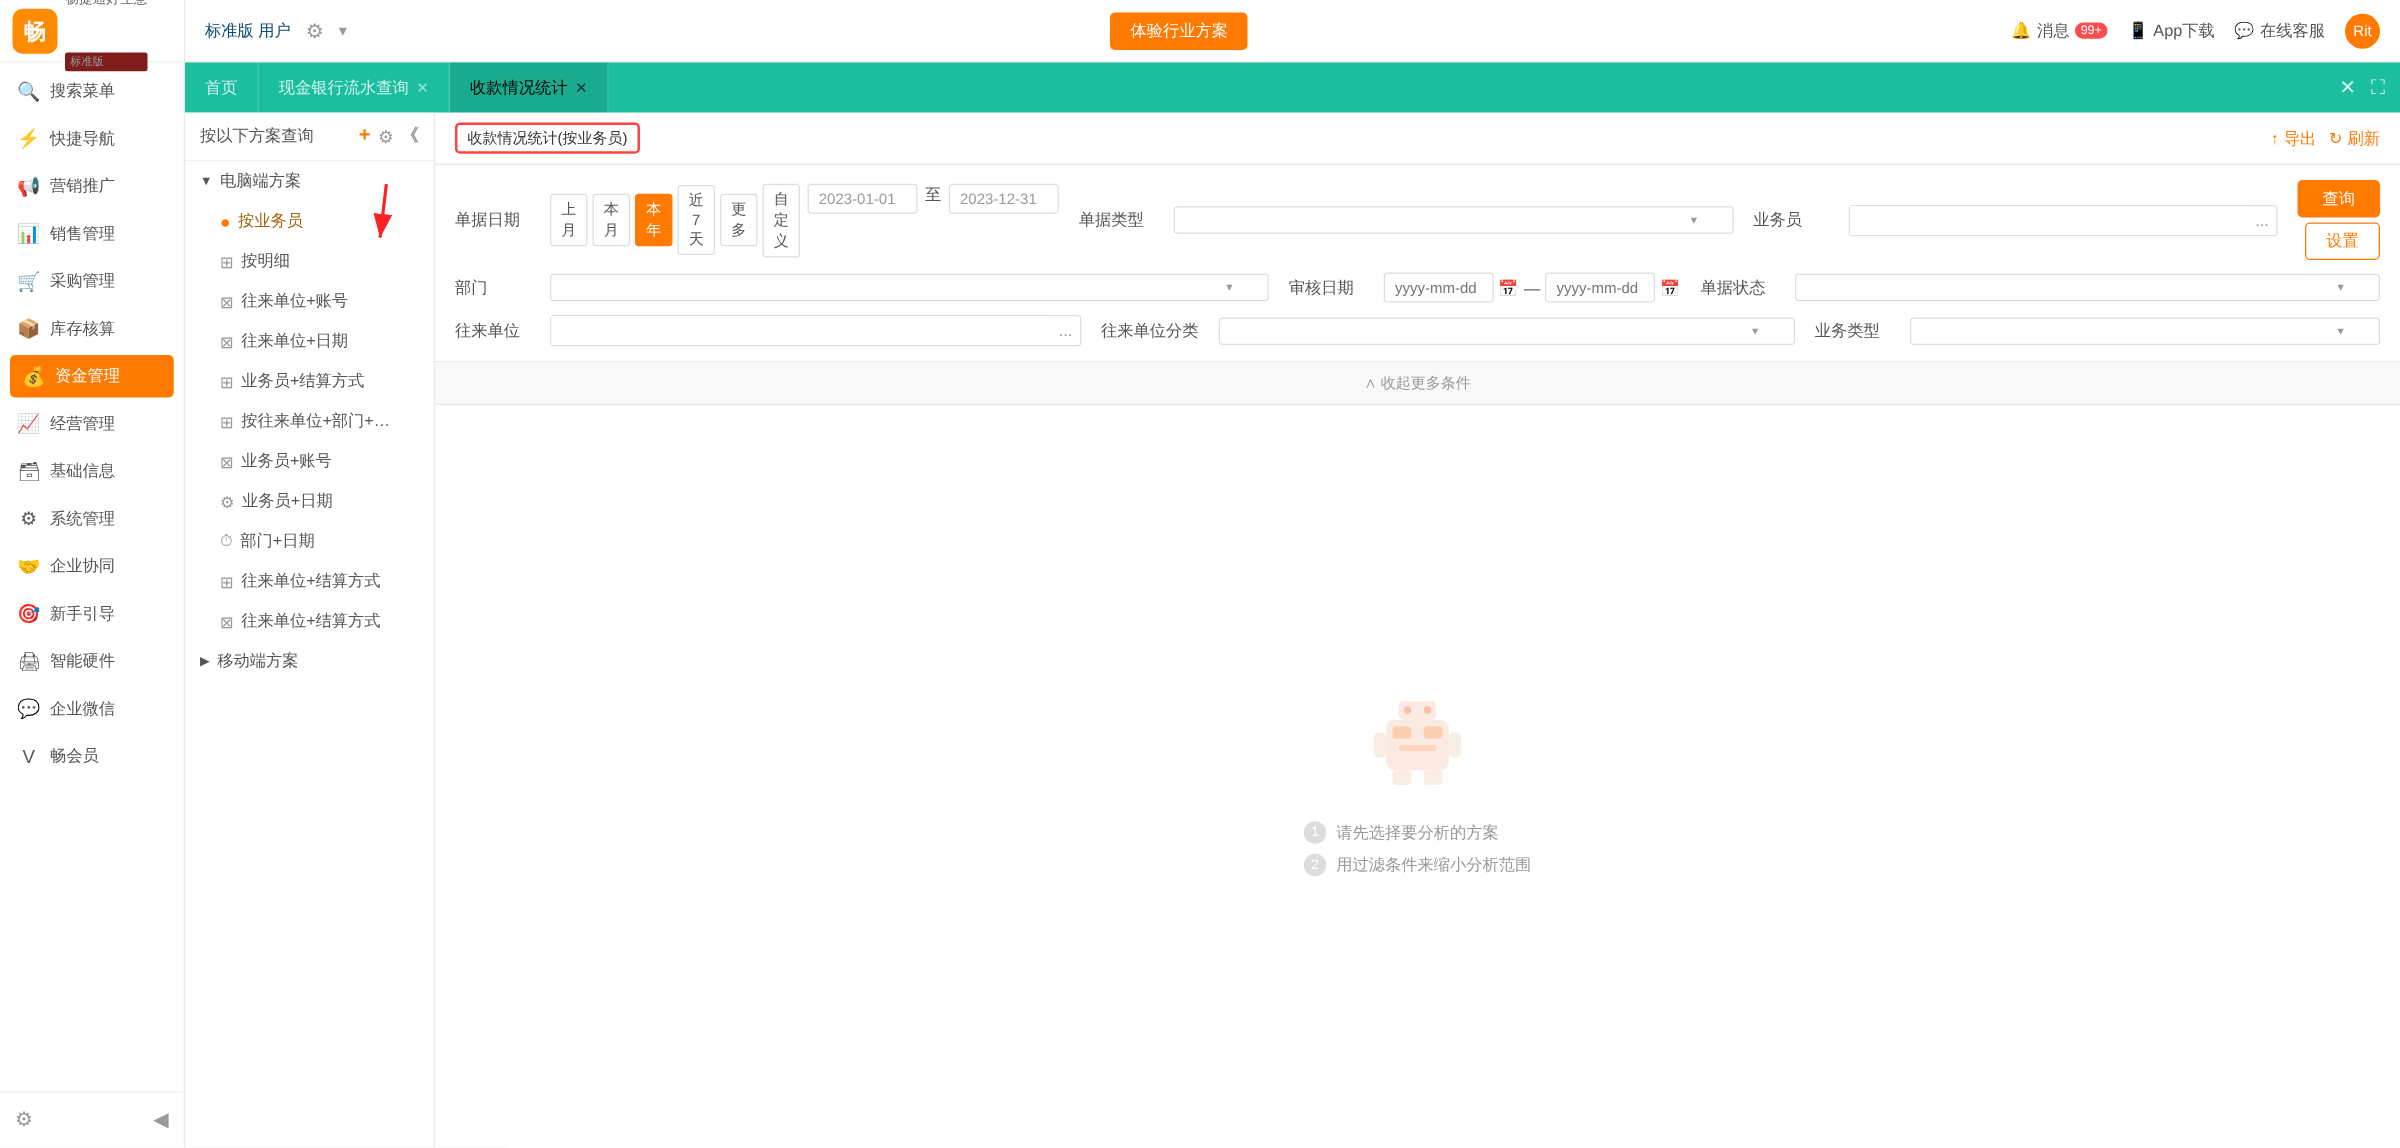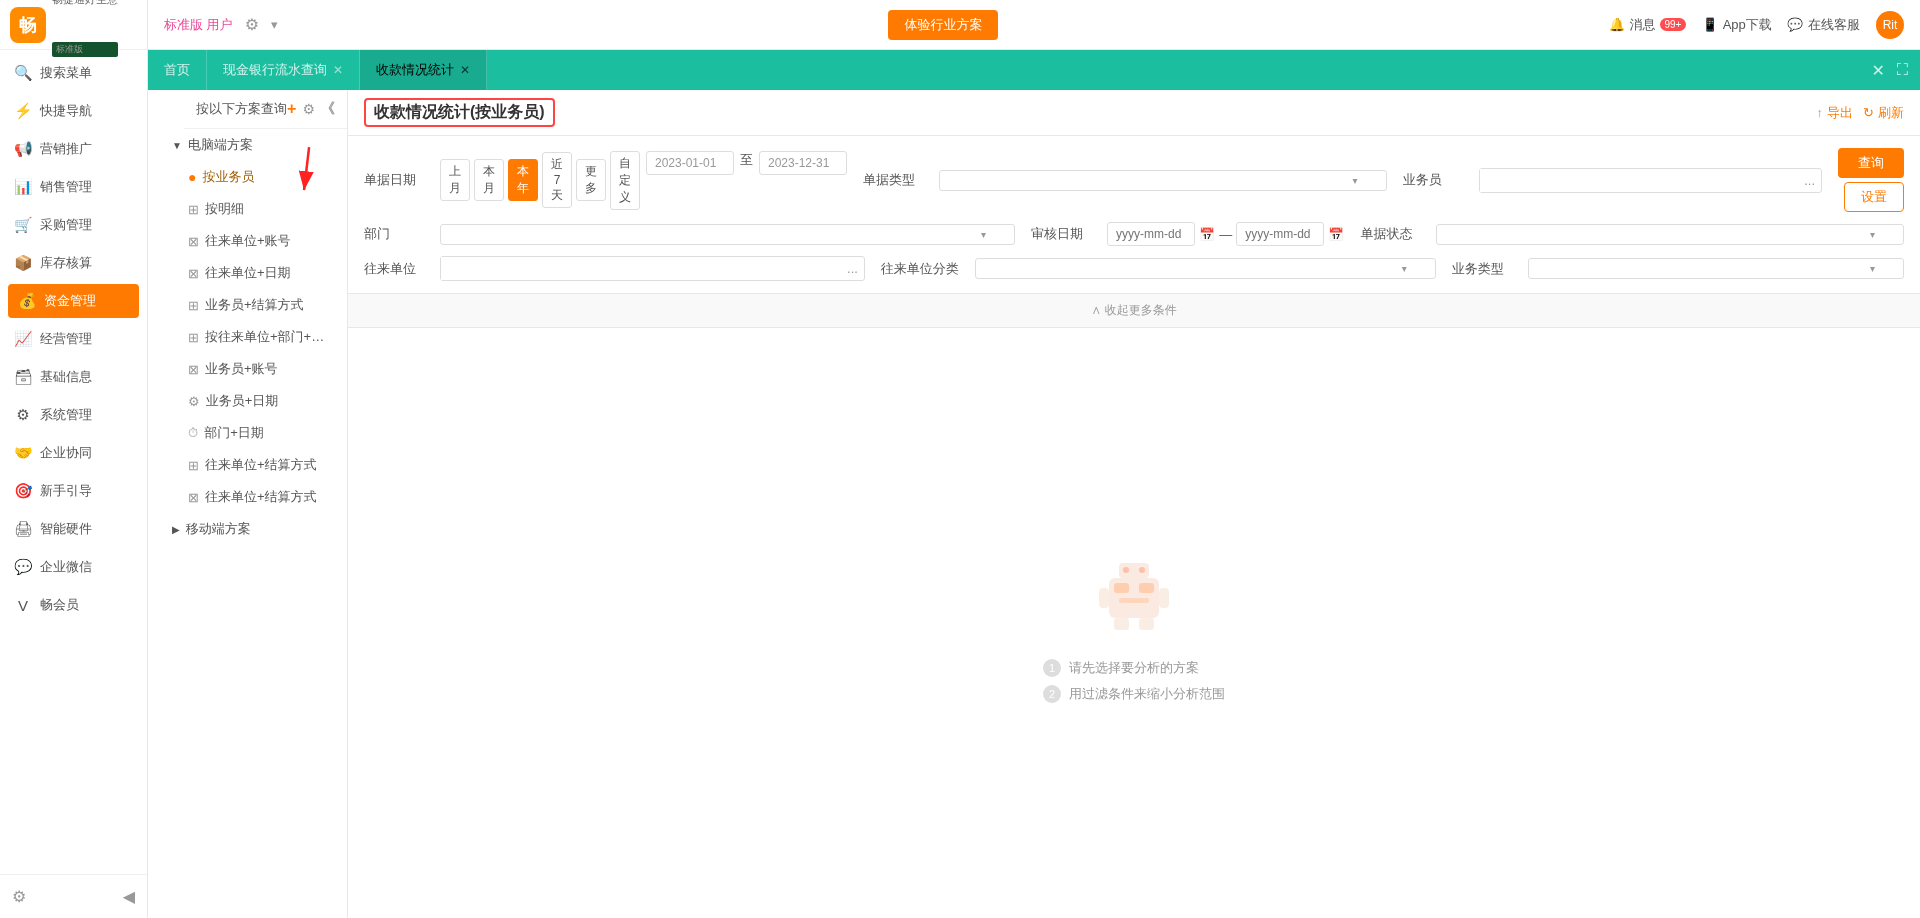--- a/index.html
+++ b/index.html
@@ -30,21 +30,21 @@
       border-radius: 8px;
       display: flex;
       align-items: center;
       justify-content: center;
       color: white;
       font-size: 18px;
       font-weight: bold;
       margin-right: 6px;
     }
     .logo-text { font-size: 11px; color: #666; line-height: 1.4; }
-    .logo-badge { font-size: 9px; color: #999; background: #14532d; padding: 1px 4px; border-radius: 2px; margin-top: 35px; }
+    .logo-badge { font-size: 9px; color: #999; background: #7f1d1d; padding: 1px 4px; border-radius: 2px; margin-top: 35px; }
 
     .sidebar-nav { flex: 1; overflow-y: auto; padding: 4px 0; }
     .sidebar-item {
       display: flex;
       align-items: center;
       padding: 10px 14px;
       cursor: pointer;
       color: #555;
       font-size: 13px;
       transition: background 0.2s;
@@ -73,21 +73,21 @@
     .top-header {
       height: 50px;
       background: #fff;
       border-bottom: 1px solid #e8e8e8;
       display: flex;
       align-items: center;
       padding: 0 16px;
       justify-content: space-between;
     }
     .top-header-left { display: flex; align-items: center; gap: 12px; }
-    .breadcrumb-text { color: #ec4899; font-size: 13px; }
+    .breadcrumb-text { color: #0c4a6e; font-size: 13px; }
     .settings-icon { color: #999; cursor: pointer; font-size: 16px; }
     .trial-btn {
       background: #ff7a00;
       color: #fff;
       border: none;
       padding: 6px 16px;
       border-radius: 4px;
       cursor: pointer;
       font-size: 13px;
     }
@@ -120,42 +120,41 @@
     .tab-bar-icon { color: rgba(255,255,255,0.8); cursor: pointer; font-size: 16px; }
 
     
     .left-panel {
       width: 200px;
       background: #fff;
       border-right: 1px solid #e8e8e8;
       display: flex;
       flex-direction: column;
       flex-shrink: 0;
-      align-items: flex-end;
     }
     .left-panel-header {
       padding: 10px 12px;
       border-bottom: 1px solid #f0f0f0;
       display: flex;
       align-items: center;
       justify-content: space-between;
       font-size: 13px;
       color: #555;
     }
     .left-panel-header-actions { display: flex; gap: 6px; align-items: center; }
     .left-panel-icon-btn { cursor: pointer; color: #999; font-size: 14px; }
 
     
     .page-title-wrapper {
       border: 2px solid #ff4444;
       border-radius: 4px;
       display: inline-block;
       padding: 2px 8px;
     }
-    .page-title { font-size: 16px; font-weight: bold; color: #333; }
+    .page-title { font-size: 12px; font-weight: normal; color: #333; }
 
     .tree-node {
       padding: 7px 12px 7px 20px;
       cursor: pointer;
       color: #555;
       font-size: 13px;
       display: flex;
       align-items: center;
       gap: 6px;
     }

